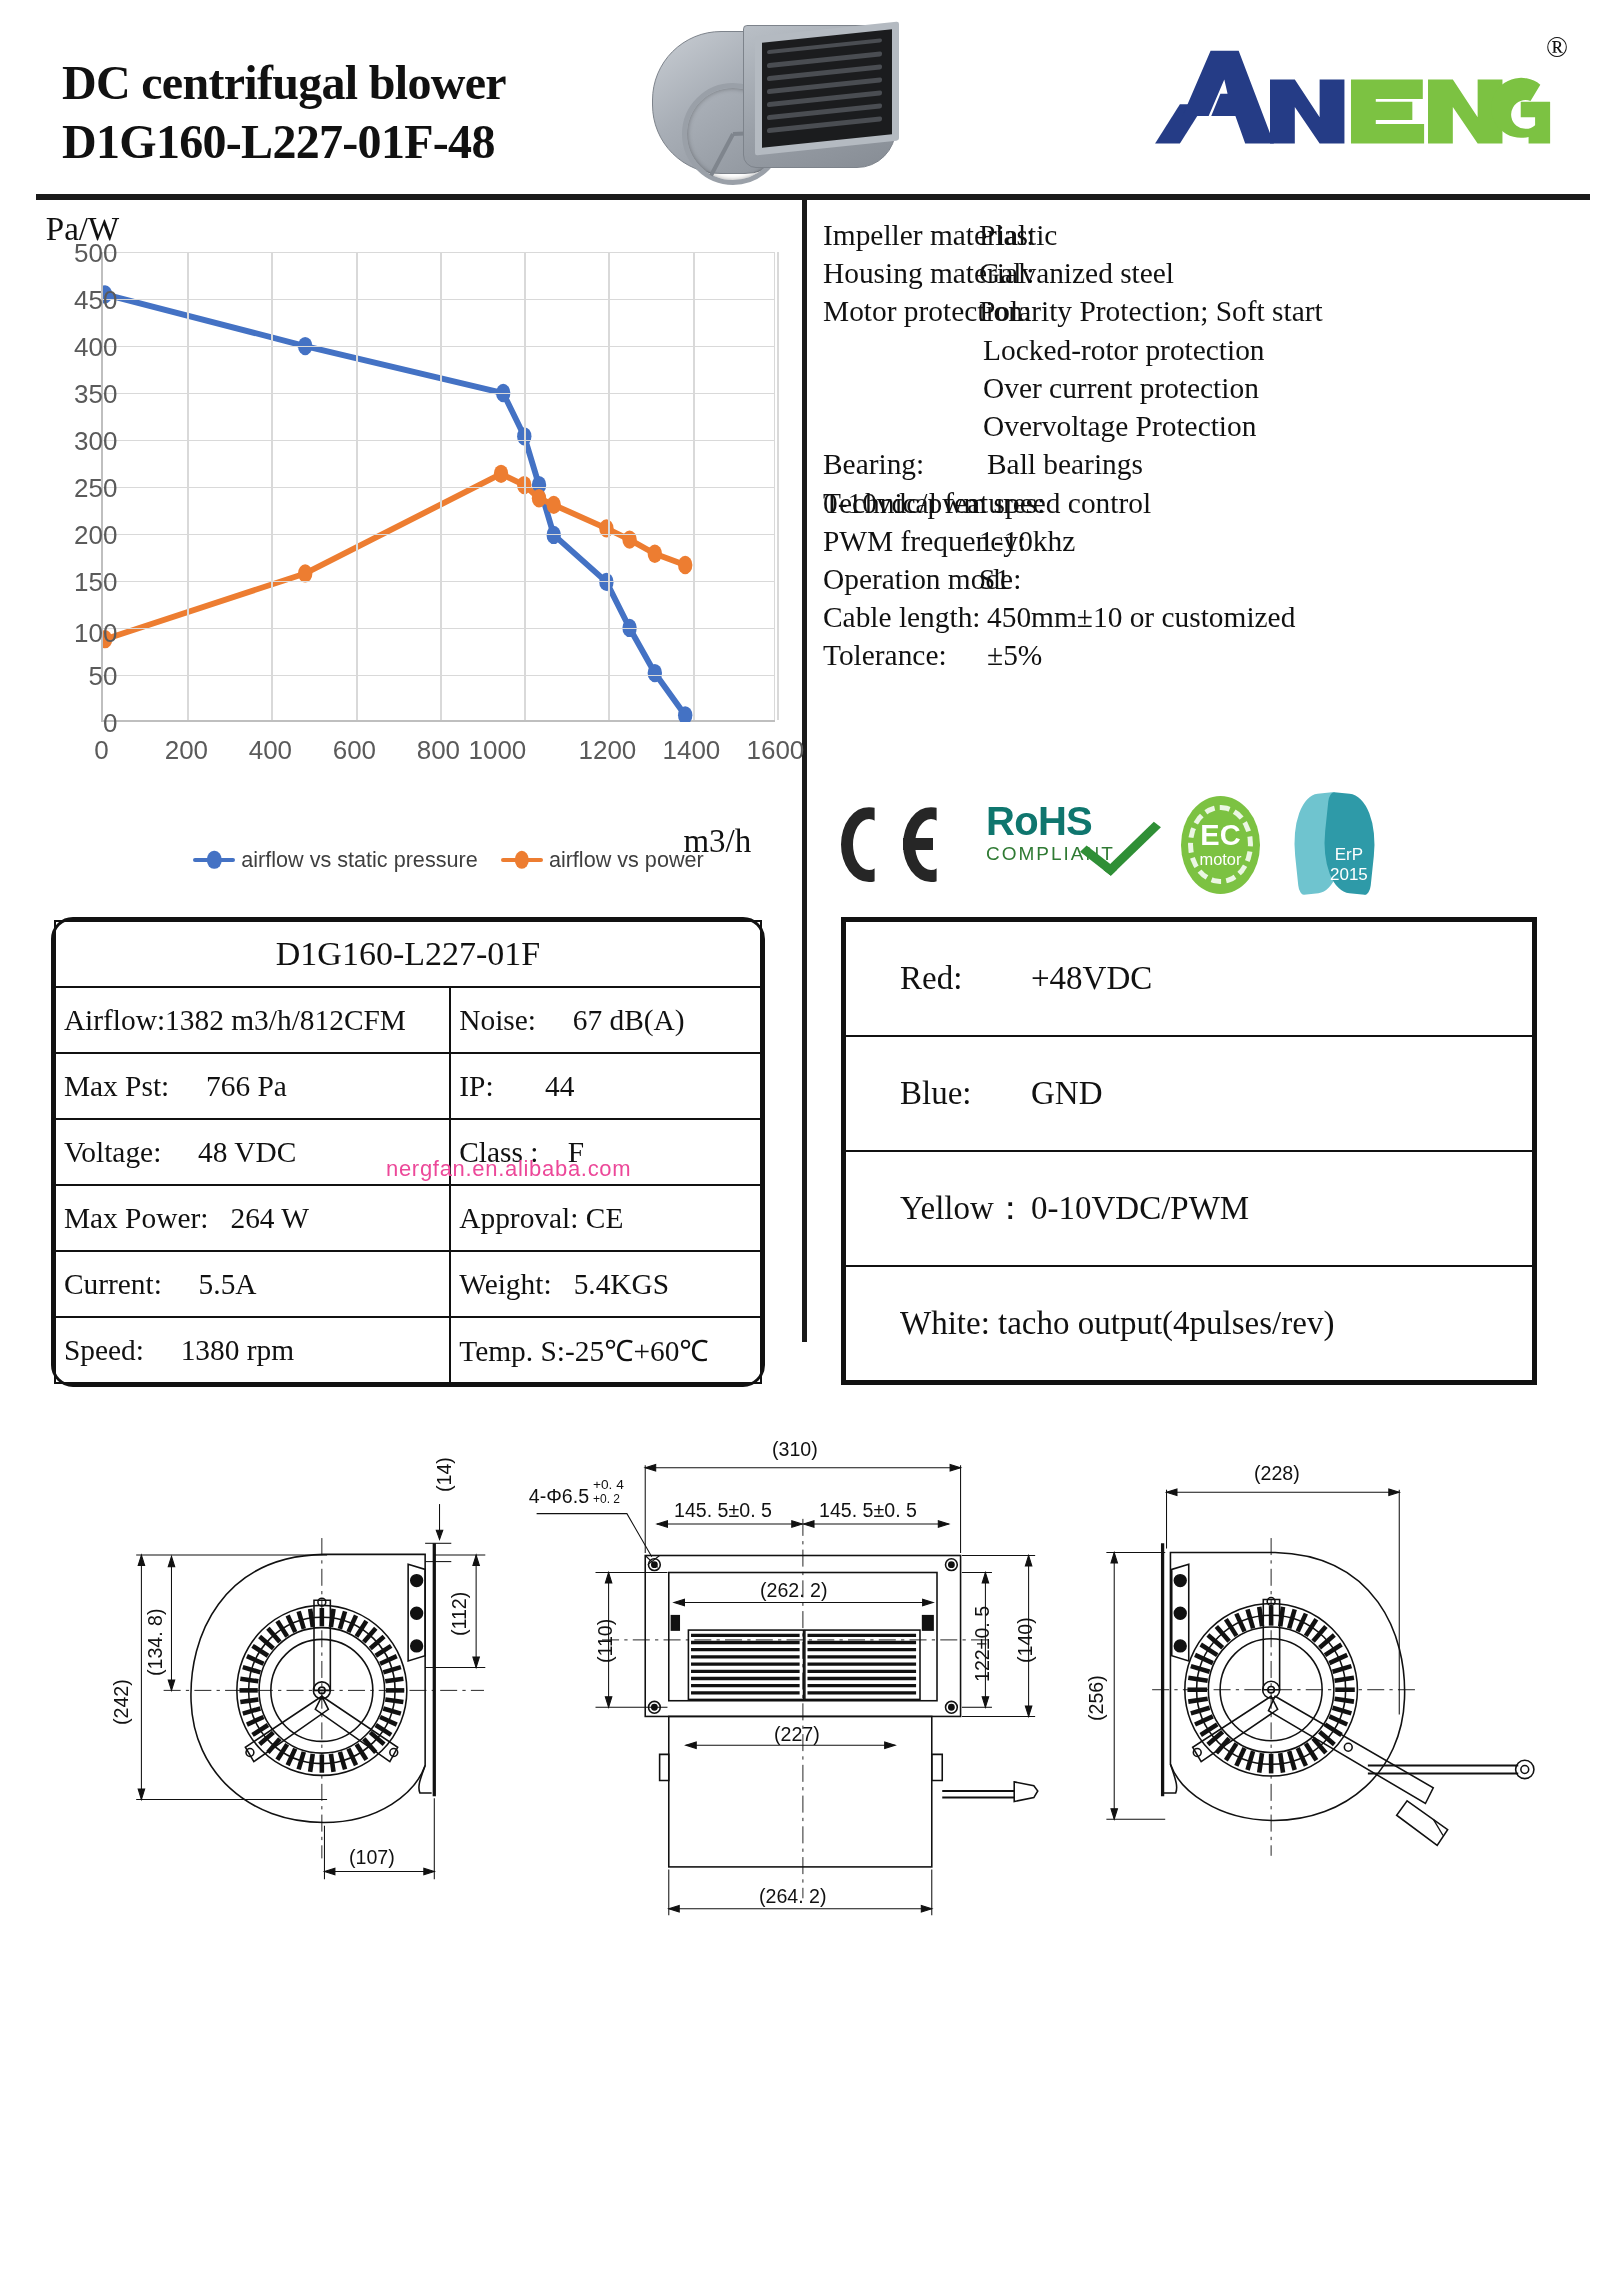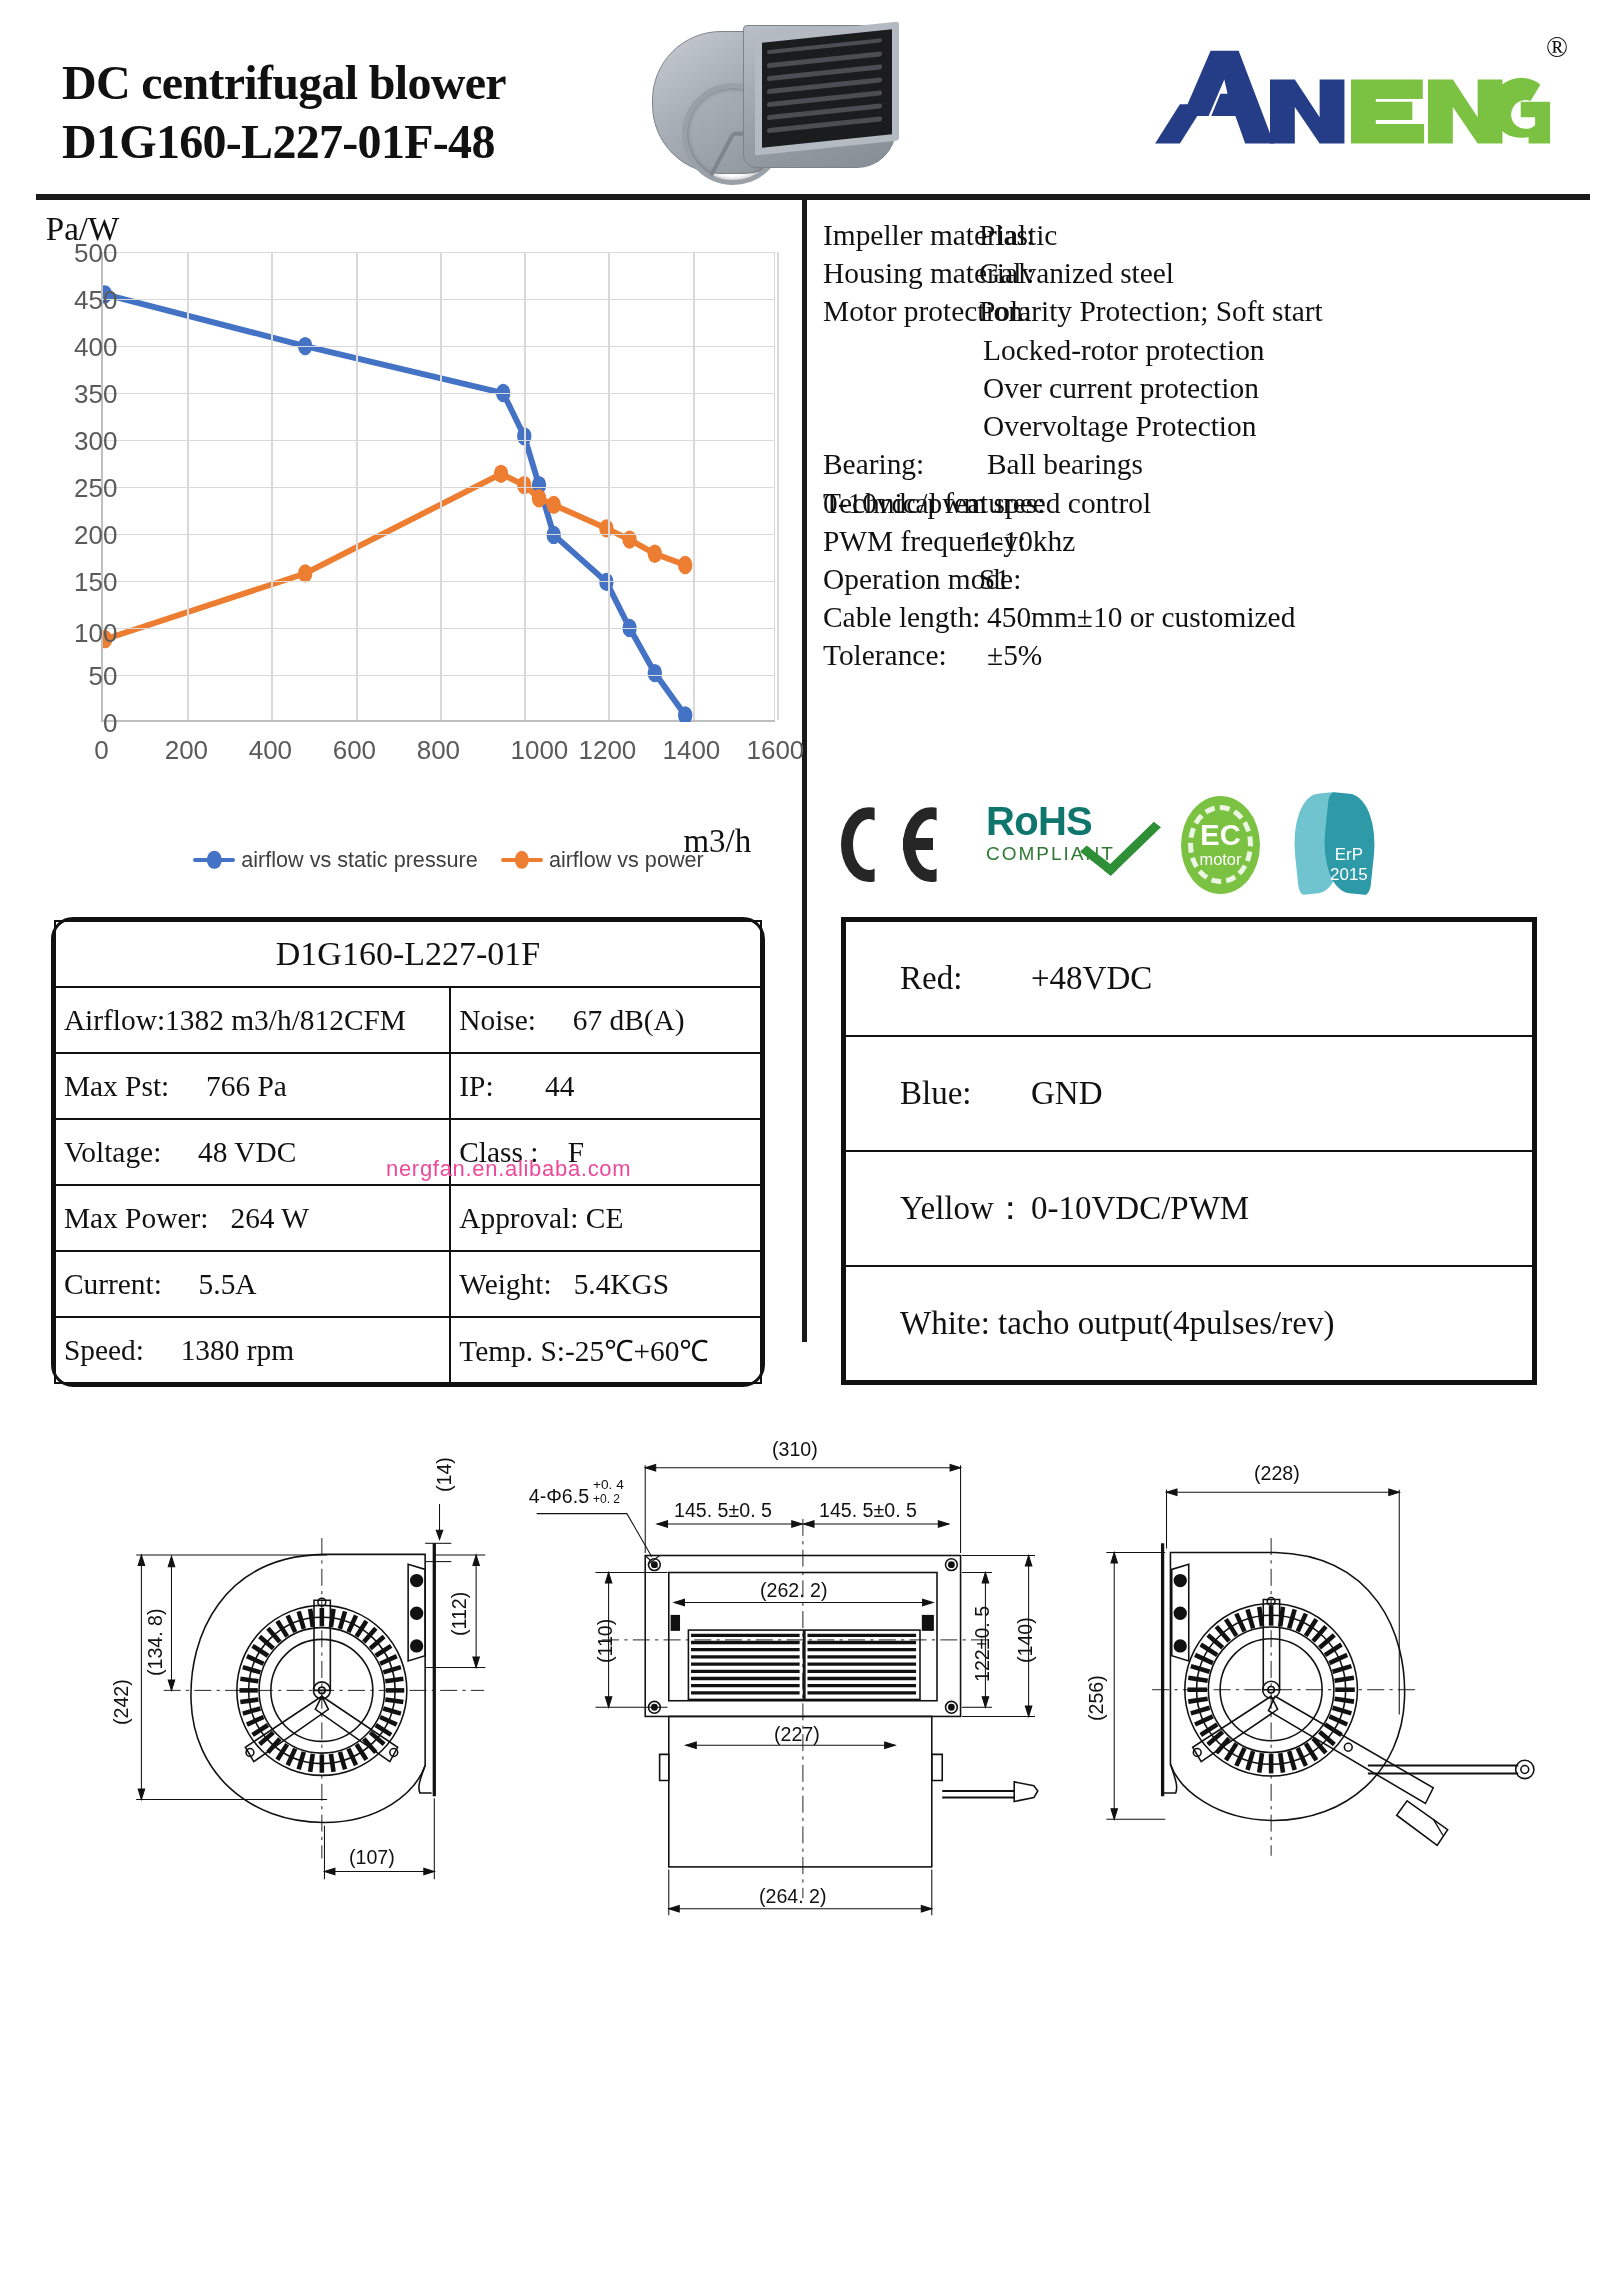--- a/index.html
+++ b/index.html
@@ -296,21 +296,21 @@
         <div class="ylab" style="top: 138px;">400</div>
         <div class="ylab" style="top: 91px;">450</div>
         <div class="ylab" style="top: 44px;">500</div>
       </div>
     <div id="xticks">
         <div class="xlab" style="left: 39px;">0</div>
         <div class="xlab" style="left: 124px;">200</div>
         <div class="xlab" style="left: 208px;">400</div>
         <div class="xlab" style="left: 292px;">600</div>
         <div class="xlab" style="left: 376px;">800</div>
-        <div class="xlab" style="left: 477px;">1000</div>
+        <div class="xlab" style="left: 435px;">1000</div>
         <div class="xlab" style="left: 545px;">1200</div>
         <div class="xlab" style="left: 629px;">1400</div>
         <div class="xlab" style="left: 713px;">1600</div>
       </div>
 
     <div class="legend">
       <div class="lg-item">
         <span class="lg-line" id="lg0" style="background: rgb(68, 114, 196);"></span>
         <span>airflow vs static pressure</span>
       </div>

